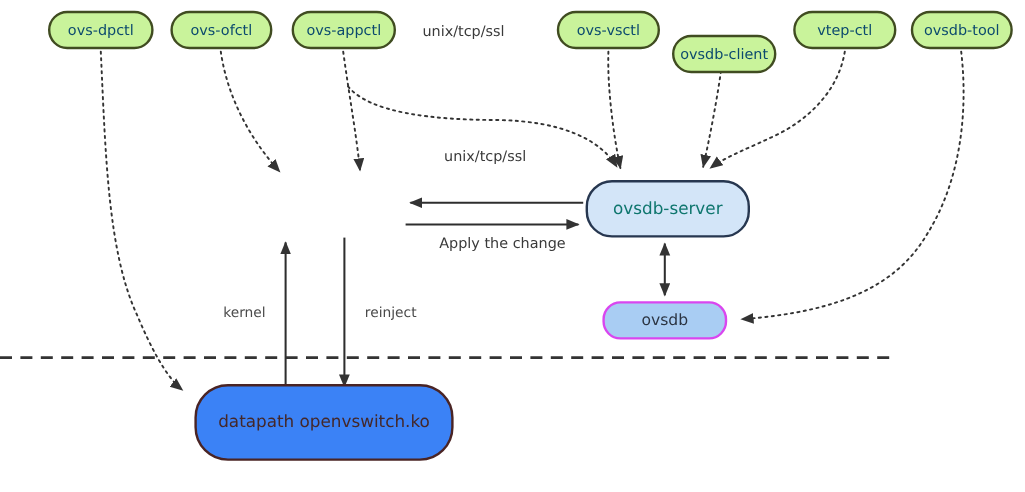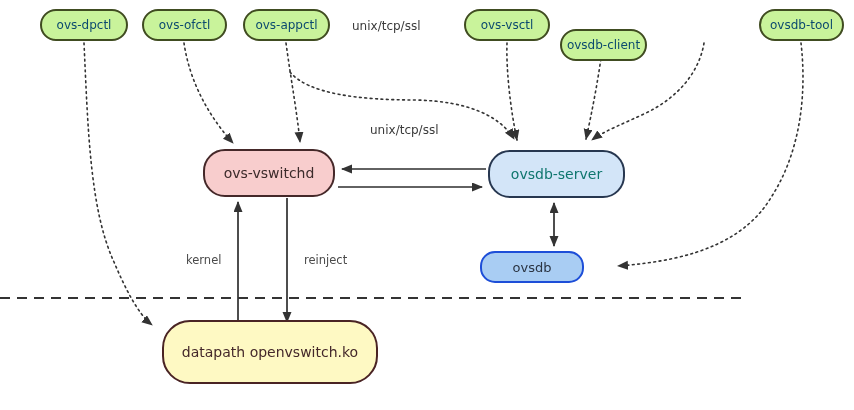--- a/index.html
+++ b/index.html
@@ -19,27 +19,27 @@
     left:203px;top:149px;width:132px;height:48px;
     background:#f8cdcd;border:2px solid #452829;border-radius:22px;
     font-size:14px;color:#3c2b2b;
   }
   .server{
     left:488px;top:150px;width:137px;height:48px;
     background:#d3e5f8;border:2px solid #273750;border-radius:22px;
     font-size:14px;color:#0f766e;
   }
   .ovsdb{
-    left:480px;top:251px;width:104px;height:32px;
-    background:#a9cdf3;border:2px solid #1d4ed8;border-radius:15px;
+    left:502px;top:251px;width:104px;height:32px;
+    background:#a9cdf3;border:2px solid #d946ef;border-radius:15px;
     font-size:13px;color:#2b3442;
   }
   .datapath{
     left:162px;top:320px;width:216px;height:64px;
-    background:#fef9c3;border:2px solid #4a2424;border-radius:28px;
+    background:#3b82f6;border:2px solid #4a2424;border-radius:28px;
     font-size:14px;color:#44282a;
   }
   .lbl{position:absolute;font-size:12px;color:#3a3a3a;white-space:nowrap;}
   .lbl.small{font-size:11.5px;color:#4a4a4a;}
   .kernel{position:absolute;left:8px;top:354px;font-size:17px;color:#3a3a3a;letter-spacing:0.5px;}
   svg{position:absolute;left:0;top:0;}
 </style>
 </head>
 <body>
 
@@ -75,25 +75,26 @@
     </g>
 
     <path d="M0,298 L744,298" stroke="#333333" stroke-width="2.2" stroke-dasharray="10 7" fill="none"></path>
   </svg>
 
   <div class="node tool" style="left:40px;width:88px;">ovs-dpctl</div>
   <div class="node tool" style="left:142px;width:85px;">ovs-ofctl</div>
   <div class="node tool" style="left:243px;width:87px;">ovs-appctl</div>
   <div class="node tool" style="left:464px;width:86px;">ovs-vsctl</div>
   <div class="node tool" style="left:560px;width:87px;margin-top:20px;">ovsdb-client</div>
+  <div class="node tool" style="left:661px;width:86px;">vtep-ctl</div>
   <div class="node tool" style="left:759px;width:85px;">ovsdb-tool</div>
 
-  <div class="node vswitchd">ovs-vswitchd</div>
   <div class="node server">ovsdb-server</div>
   <div class="node ovsdb">ovsdb</div>
   <div class="node datapath">datapath openvswitch.ko</div>
 
   <div class="lbl" style="left:352px;top:19px;">unix/tcp/ssl</div>
   <div class="lbl" style="left:370px;top:123px;">unix/tcp/ssl</div>
+  <div class="lbl" style="left:366px;top:196px;">Apply the change</div>
   <div class="lbl small" style="left:186px;top:253px;">kernel</div>
   <div class="lbl small" style="left:304px;top:253px;">reinject</div>
 
 </div>
 
 </body></html>

